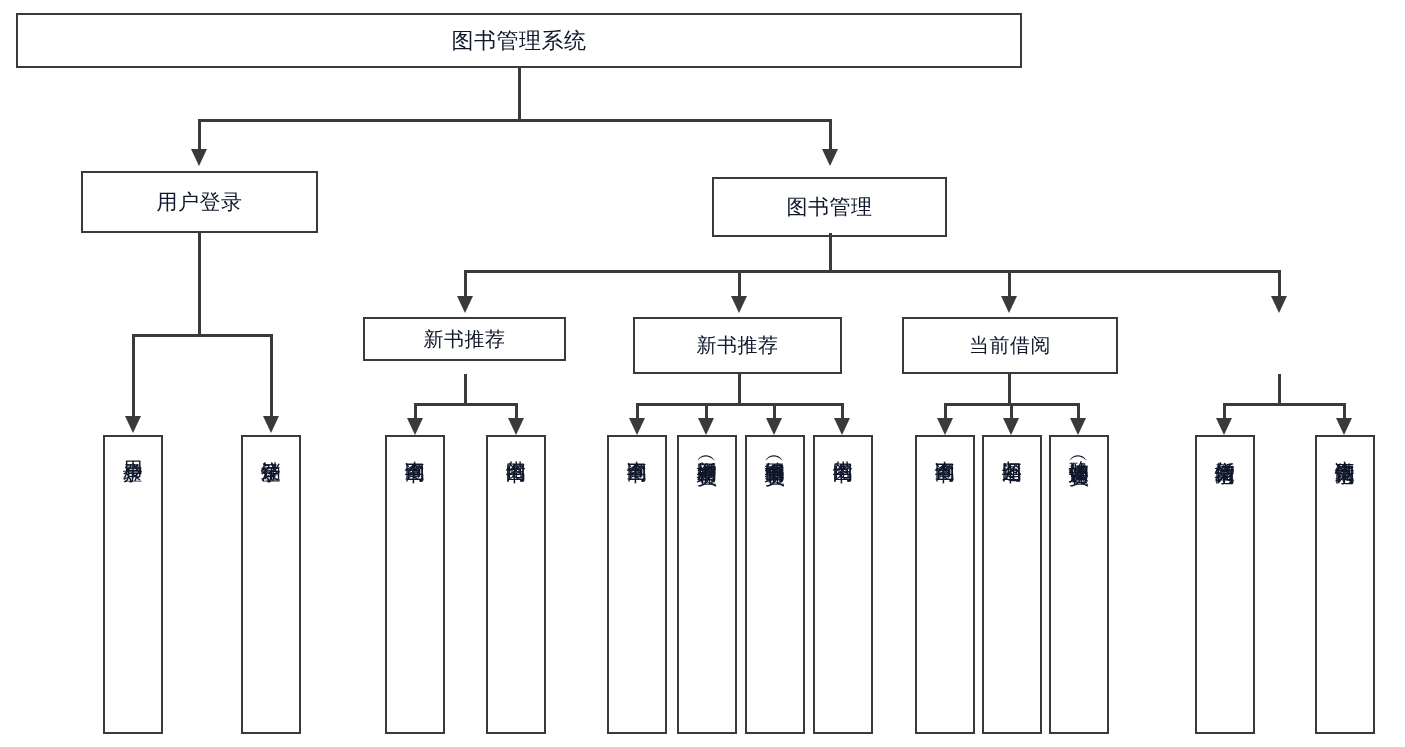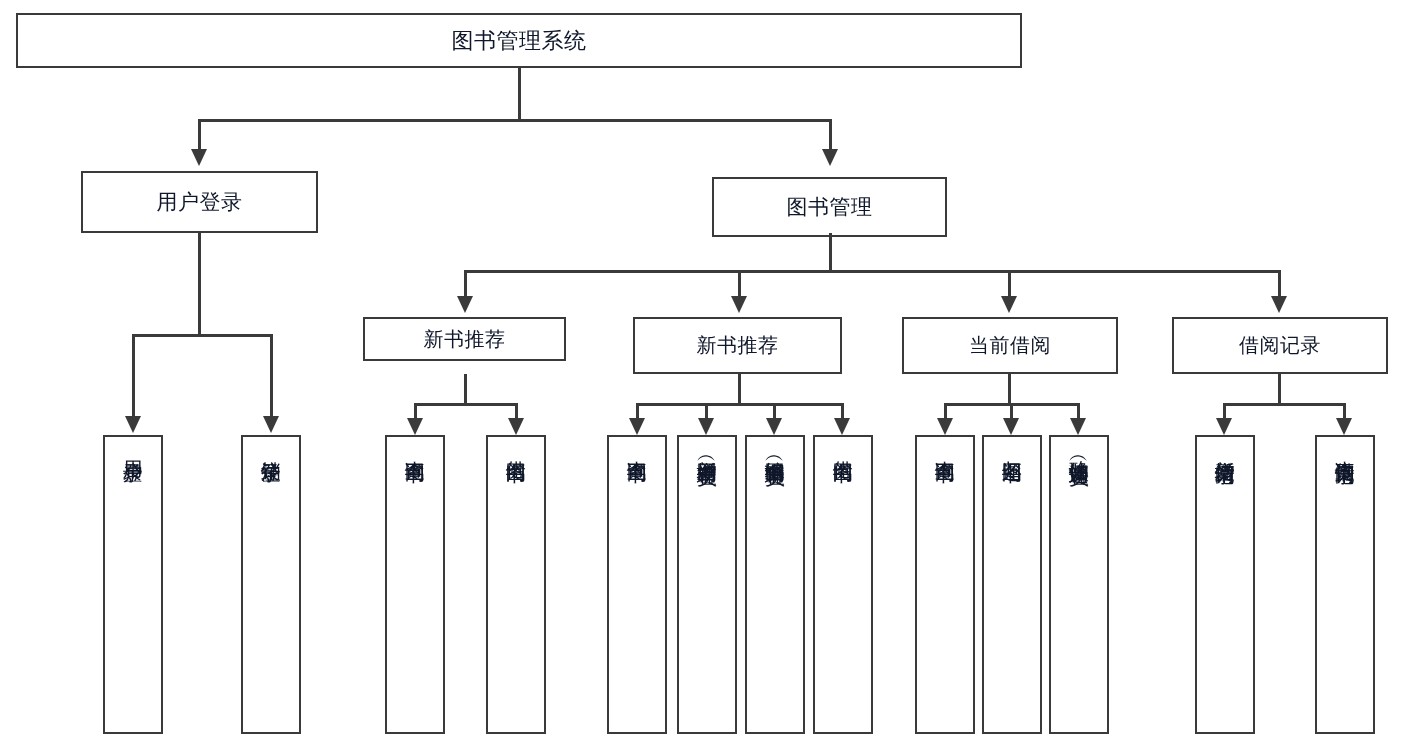--- a/index.html
+++ b/index.html
@@ -135,23 +135,20 @@
   <div class="arrow" style="left:1271px; top:296px;"></div>
 
   <div class="node level3" style="left:363px; top:317px; width:203px; height:44px;">
     <span class="label">新书推荐</span>
   </div>
   <div class="node level3" style="left:633px; top:317px; width:209px; height:57px;">
     <span class="label">新书推荐</span>
   </div>
   <div class="node level3" style="left:902px; top:317px; width:216px; height:57px;">
     <span class="label">当前借阅</span>
-  </div>
-  <div class="node level3" style="left:1172px; top:317px; width:216px; height:57px;">
-    <span class="label">借阅记录</span>
   </div>
 
   <div class="seg v" style="left:464px; top:374px; width:2.5px; height:31px;"></div>
   <div class="seg h" style="left:414px; top:403px; width:103px; height:2.5px;"></div>
   <div class="seg v" style="left:414px; top:403px; width:2.5px; height:18px;"></div>
   <div class="arrow" style="left:407px; top:418px;"></div>
   <div class="seg v" style="left:515px; top:403px; width:2.5px; height:18px;"></div>
   <div class="arrow" style="left:508px; top:418px;"></div>
 
   <div class="seg v" style="left:738px; top:374px; width:2.5px; height:31px;"></div>

